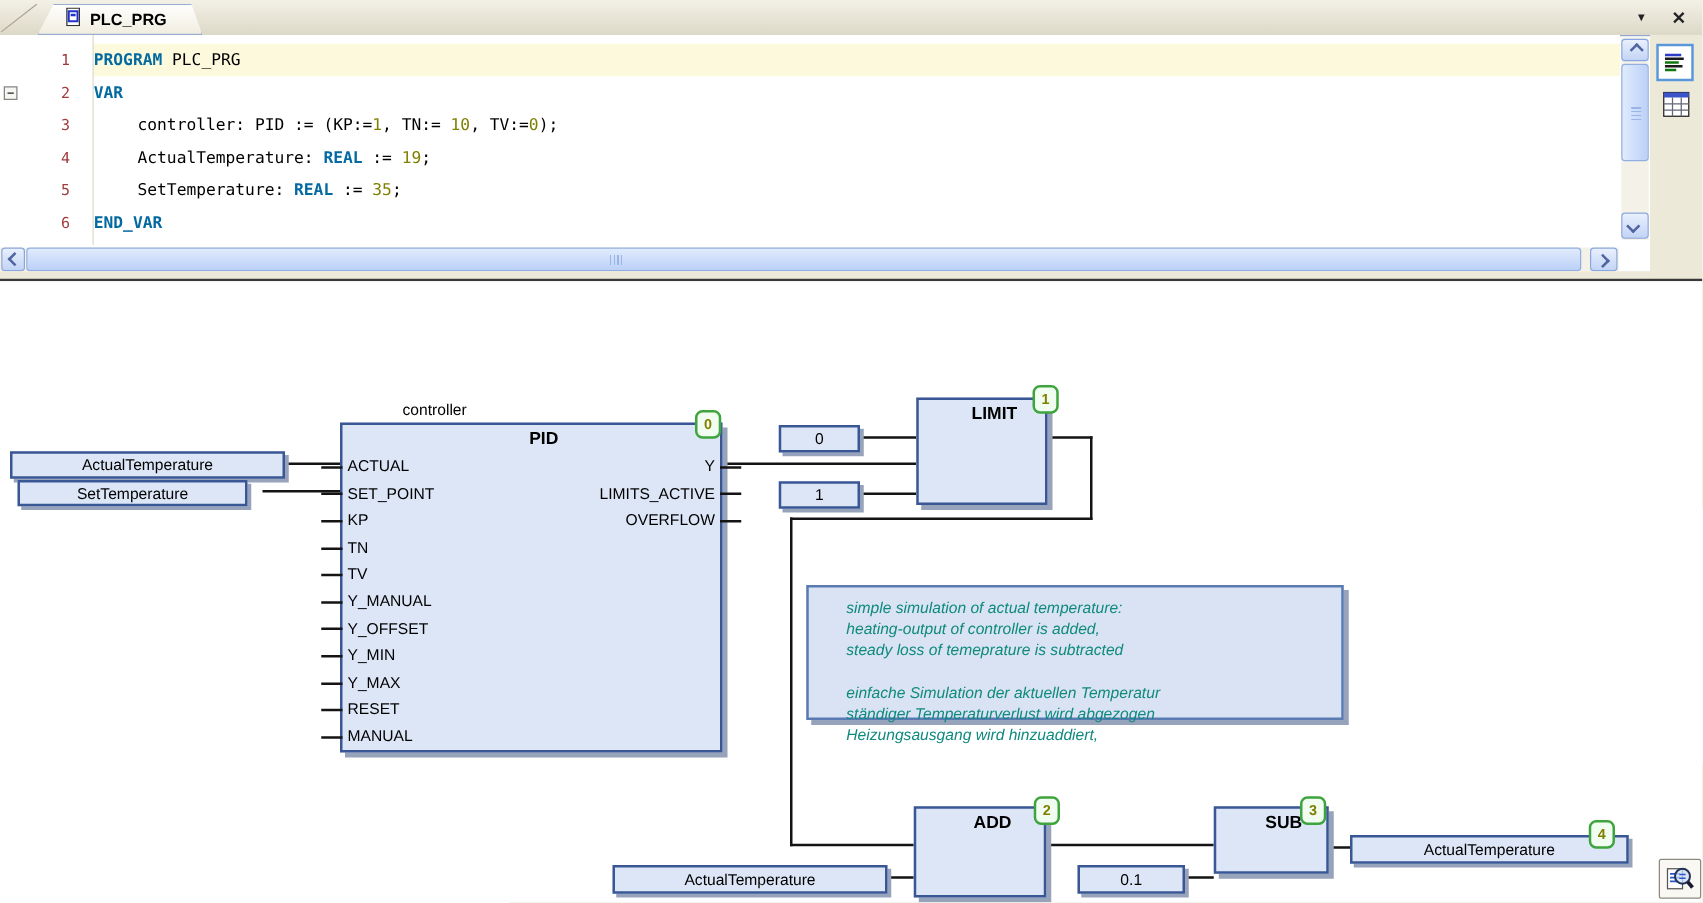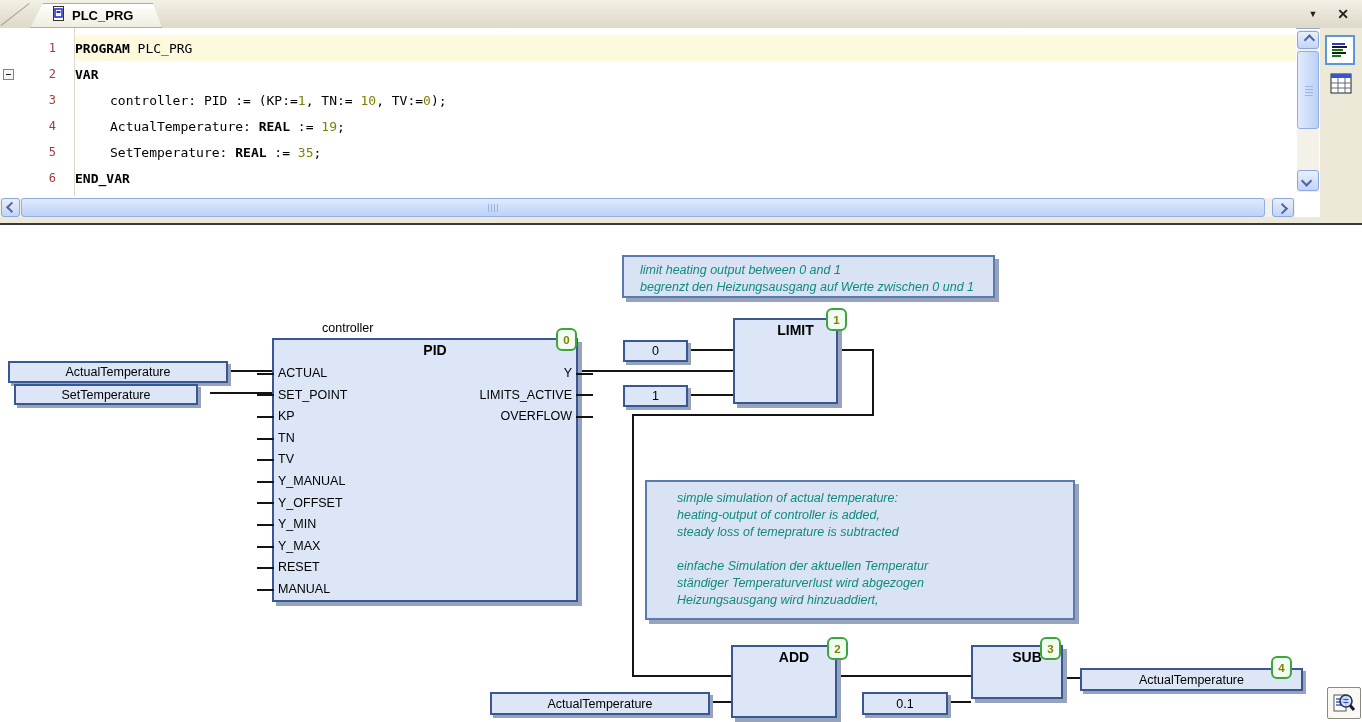--- a/index.html
+++ b/index.html
@@ -25,21 +25,21 @@
   
   #editor{position:absolute;left:0;top:28px;width:1296px;height:168px;background:#fff;}
   #gutter-line{position:absolute;left:74px;top:0;width:1px;height:168px;background:#dedacb;}
   .hl-row{position:absolute;left:75px;top:7px;width:1221px;height:26px;background:#fcf9dc;}
   .ed-row{position:absolute;left:0;width:1296px;height:26px;display:flex;align-items:center;}
   .ed-num{width:66px;text-align:right;padding-right:10px;box-sizing:border-box;
           font-family:"DejaVu Sans Mono",monospace;font-size:12px;color:#a03c3c;}
   .ed-code{font-family:"DejaVu Sans Mono",monospace;font-size:13px;color:#000;
            padding-left:9px;white-space:pre;}
   .ed-code.ind{padding-left:44px;}
-  .kw{color:#000000;font-weight:bold;}
+  .kw{color:#0369a1;font-weight:bold;}
   .num{color:#7f7f00;}
   .pl{color:#000;}
   #collapse-box{position:absolute;left:3px;top:41px;width:11px;height:11px;background:#f6f6f2;
                 border:1px solid #848484;box-sizing:border-box;}
   #collapse-box::after{content:"";position:absolute;left:2px;top:4px;width:5px;height:1px;background:#222;}
 
   
   .sbtn{position:absolute;background:linear-gradient(#e9f0fd,#c3d4f6);border:1px solid #89a6e0;
         border-radius:3px;display:flex;align-items:center;justify-content:center;box-sizing:border-box;}
   .chev{display:inline-block;width:6px;height:6px;border-left:2px solid #4f64a0;border-bottom:2px solid #4f64a0;}
@@ -206,26 +206,22 @@
   <div class="wire" style="left:838px;top:349px;width:36px;height:2px"></div>
   <div class="wire" style="left:872px;top:349px;width:2px;height:67px"></div>
   <div class="wire" style="left:632px;top:414px;width:242px;height:2px"></div>
   <div class="wire" style="left:632px;top:414px;width:2px;height:263px"></div>
   <div class="wire" style="left:632px;top:675px;width:99px;height:2px"></div>
   <div class="wire" style="left:710px;top:701px;width:21px;height:2px"></div>
   <div class="wire" style="left:837px;top:675px;width:134px;height:2px"></div>
   <div class="wire" style="left:948px;top:701px;width:23px;height:2px"></div>
   <div class="wire" style="left:1063px;top:677px;width:17px;height:2px"></div>
 
-  <div class="comment" style="left:622px;top:255px;width:373px;height:43px;padding:5px 8px 0 16px">
-    <div class="cline">limit heating output between 0 and 1</div>
-    <div class="cline">begrenzt den Heizungsausgang auf Werte zwischen 0 und 1</div>
-  </div>
-
-  <div class="comment" style="left:645px;top:480px;width:430px;height:140px;padding:8px 8px 0 30px">
+
+  <div class="comment" style="left:645px;top:468px;width:430px;height:108px;padding:8px 8px 0 30px">
     <div class="cline">simple simulation of actual temperature:</div>
     <div class="cline">heating-output of controller is added,</div>
     <div class="cline">steady loss of temeprature is subtracted</div>
     <div class="cline"></div>
     <div class="cline">einfache Simulation der aktuellen Temperatur</div>
     <div class="cline">ständiger Temperaturverlust wird abgezogen</div>
     <div class="cline">Heizungsausgang wird hinzuaddiert,</div>
   </div>
 
   <div class="inst-label" style="left:322px;top:321px;width:206px">controller</div>

